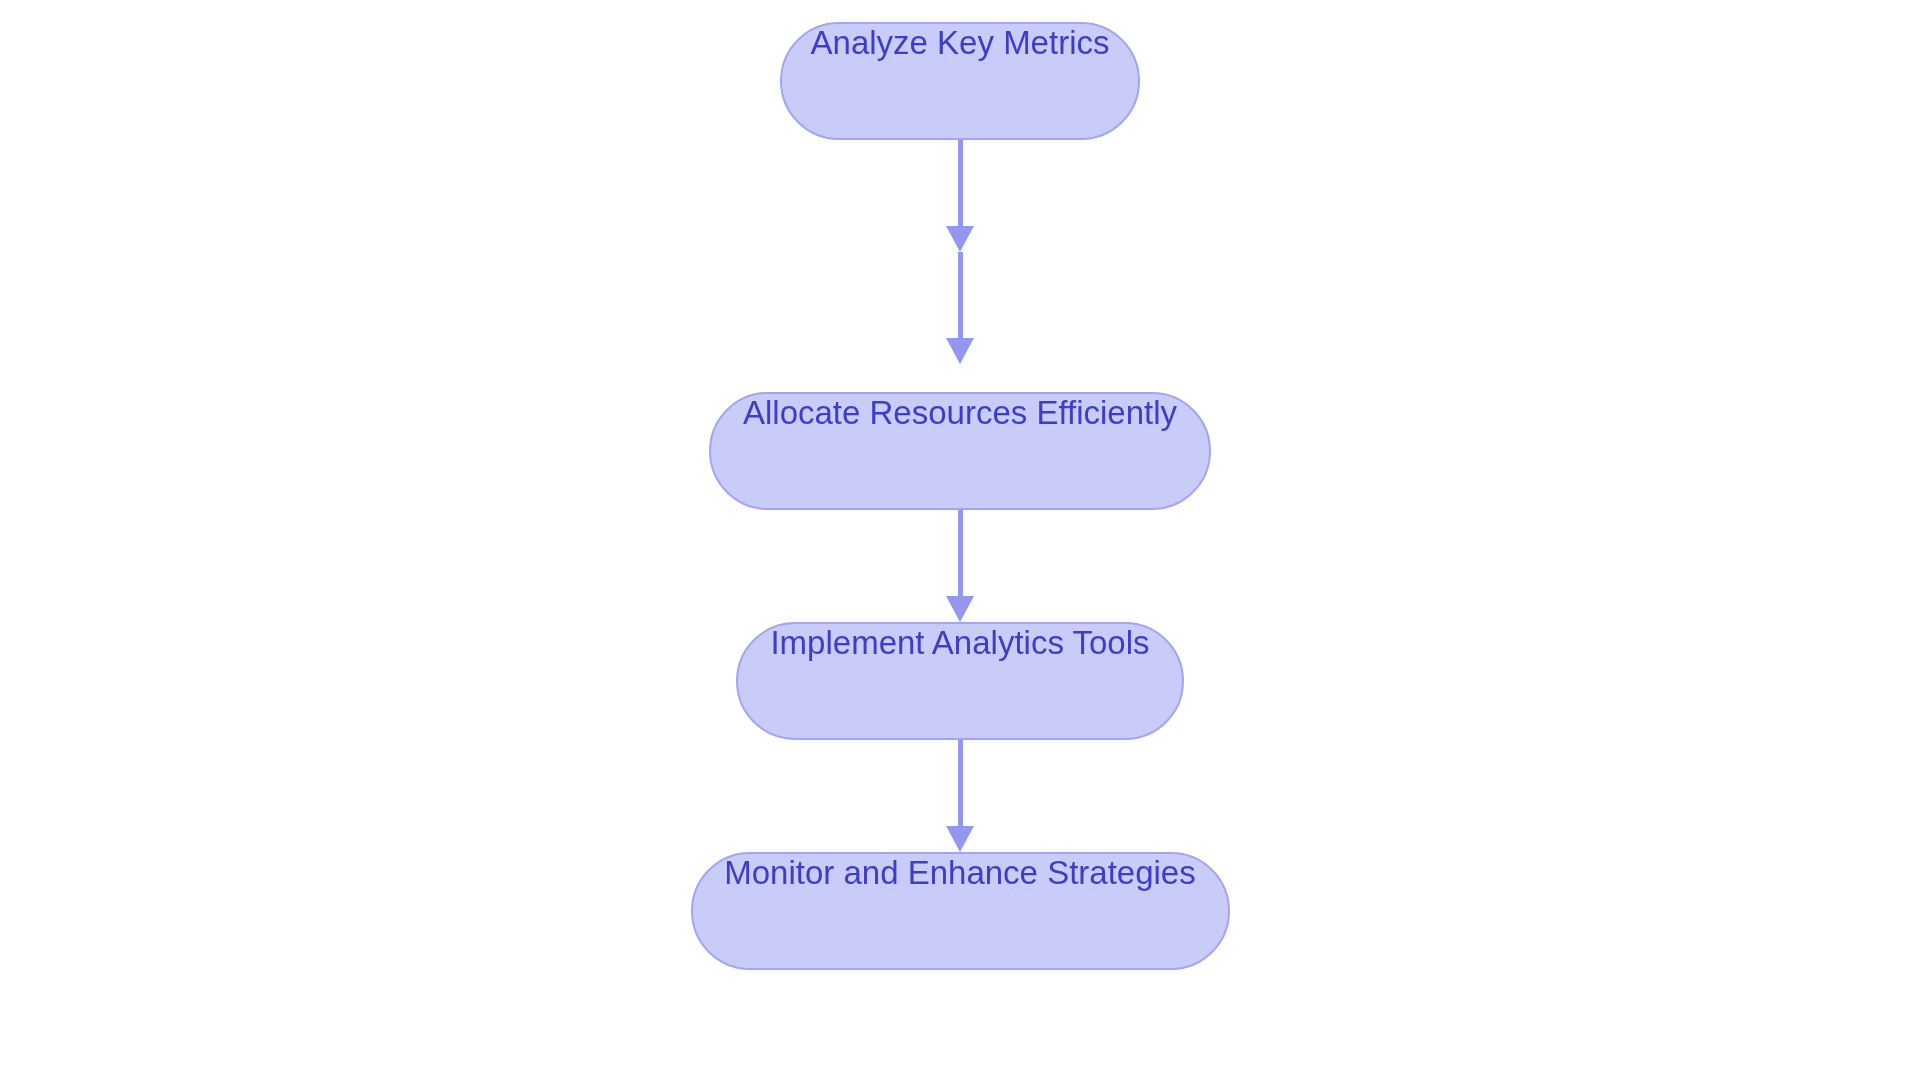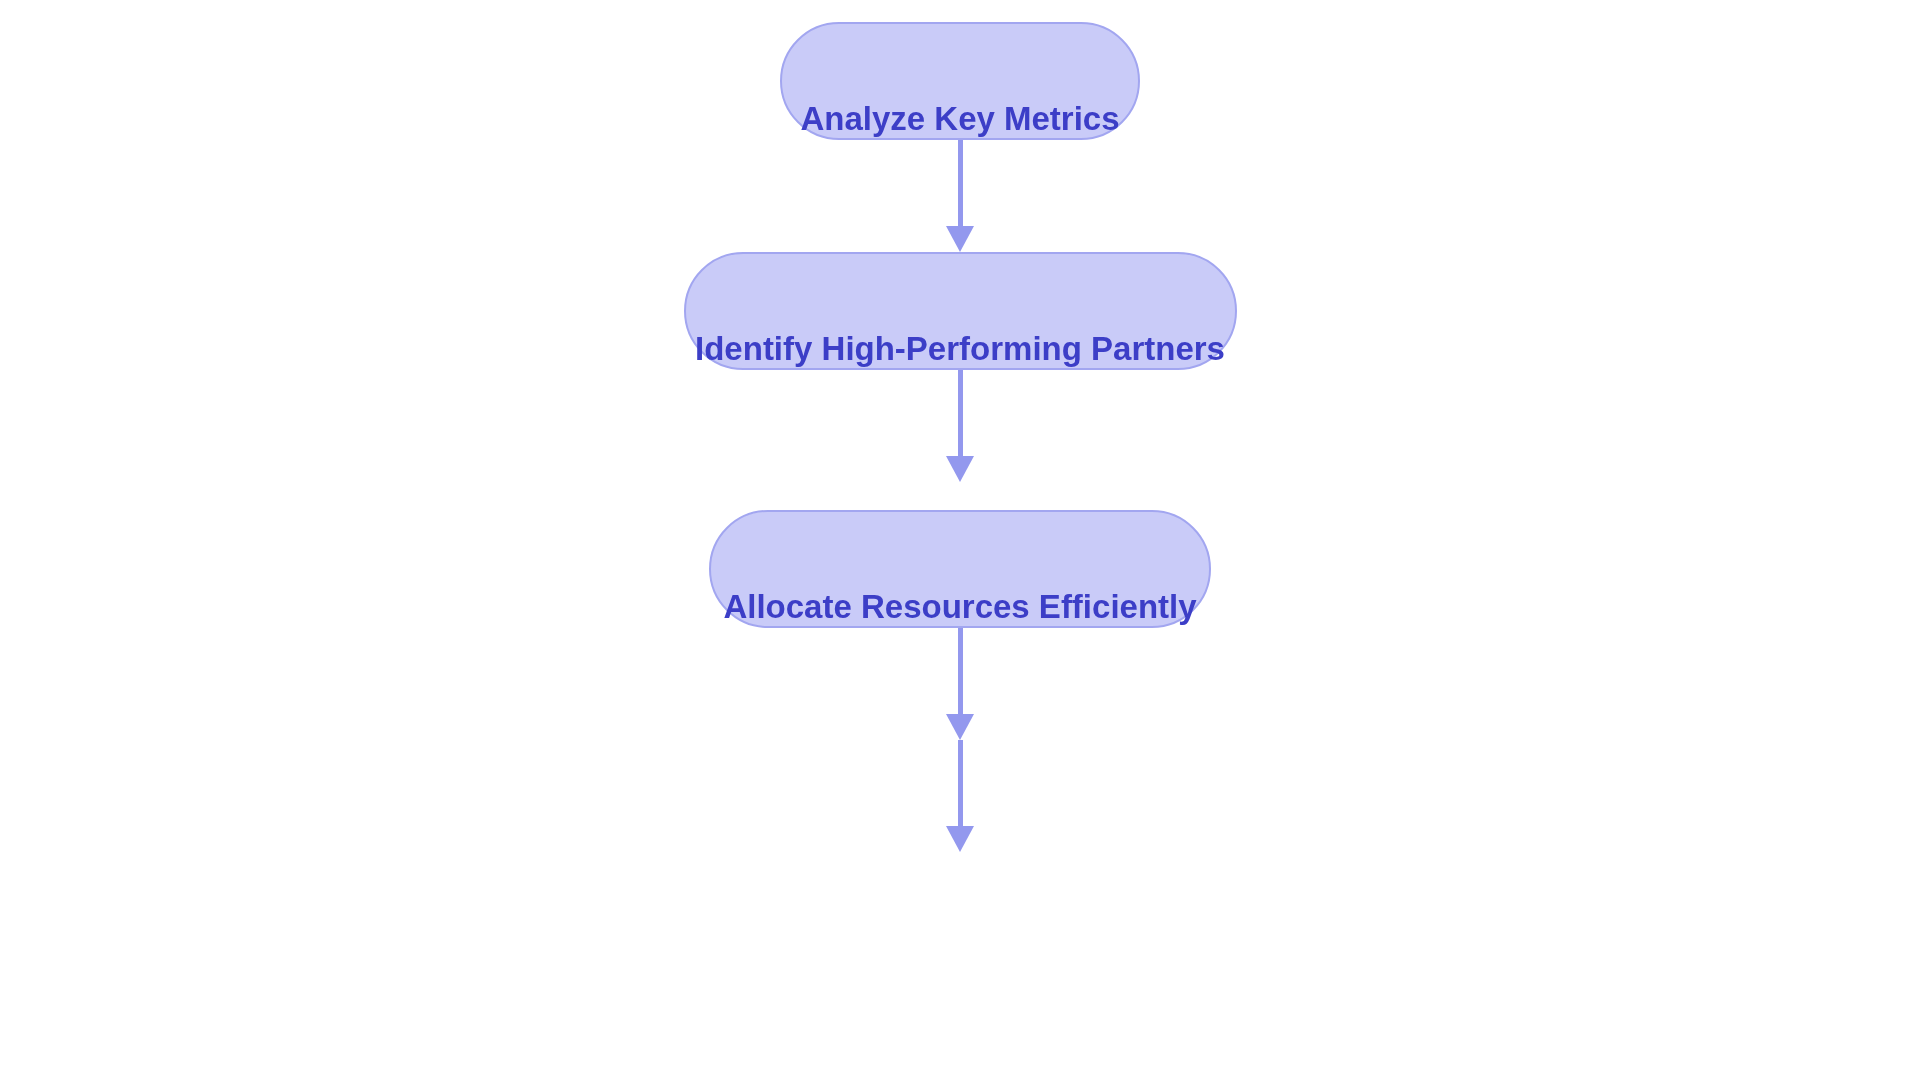--- a/index.html
+++ b/index.html
@@ -25,24 +25,24 @@
     align-items: center;
     padding-top: 22px;
   }
   .node {
     height: 118px;
     border-radius: 60px;
     background: var(--node-fill);
     border: 2px solid var(--node-border);
     color: var(--node-text);
     display: flex;
-    align-items: flex-end;
+    align-items: flex-start;
     justify-content: center;
     font-size: 33px;
-    font-weight: 700;
+    font-weight: 400;
     white-space: nowrap;
     flex: 0 0 auto;
   }
   .n1 { width: 360px; }
   .n2 { width: 553px; }
   .n3 { width: 502px; margin-top: 28px; }
   .n4 { width: 448px; }
   .n5 { width: 539px; }
   .arrow {
     height: 112px;
@@ -71,38 +71,41 @@
 
   <div class="node n1">
     <span>Analyze Key Metrics</span>
   </div>
 
   <div class="arrow">
     <div class="line"></div>
     <div class="head"></div>
   </div>
 
-  <div class="node n2">
-    <span>Identify High-Performing Partners</span>
-  </div>
 
   <div class="arrow">
     <div class="line"></div>
     <div class="head"></div>
   </div>
 
   <div class="node n3">
     <span>Allocate Resources Efficiently</span>
   </div>
 
   <div class="arrow">
     <div class="line"></div>
     <div class="head"></div>
   </div>
 
+  <div class="node n4">
+    <span>Implement Analytics Tools</span>
+  </div>
 
   <div class="arrow">
     <div class="line"></div>
     <div class="head"></div>
   </div>
 
+  <div class="node n5">
+    <span>Monitor and Enhance Strategies</span>
+  </div>
 
 </div>
 
 </body></html>

